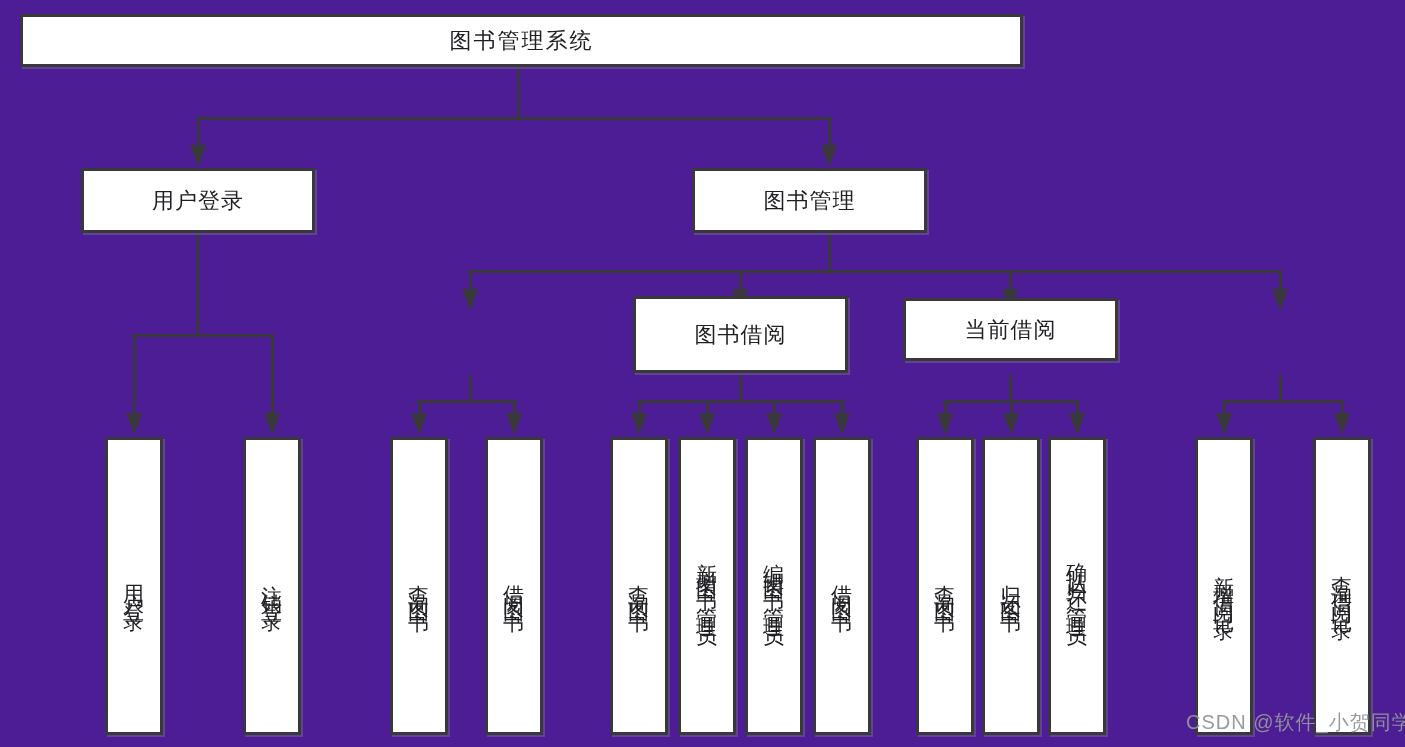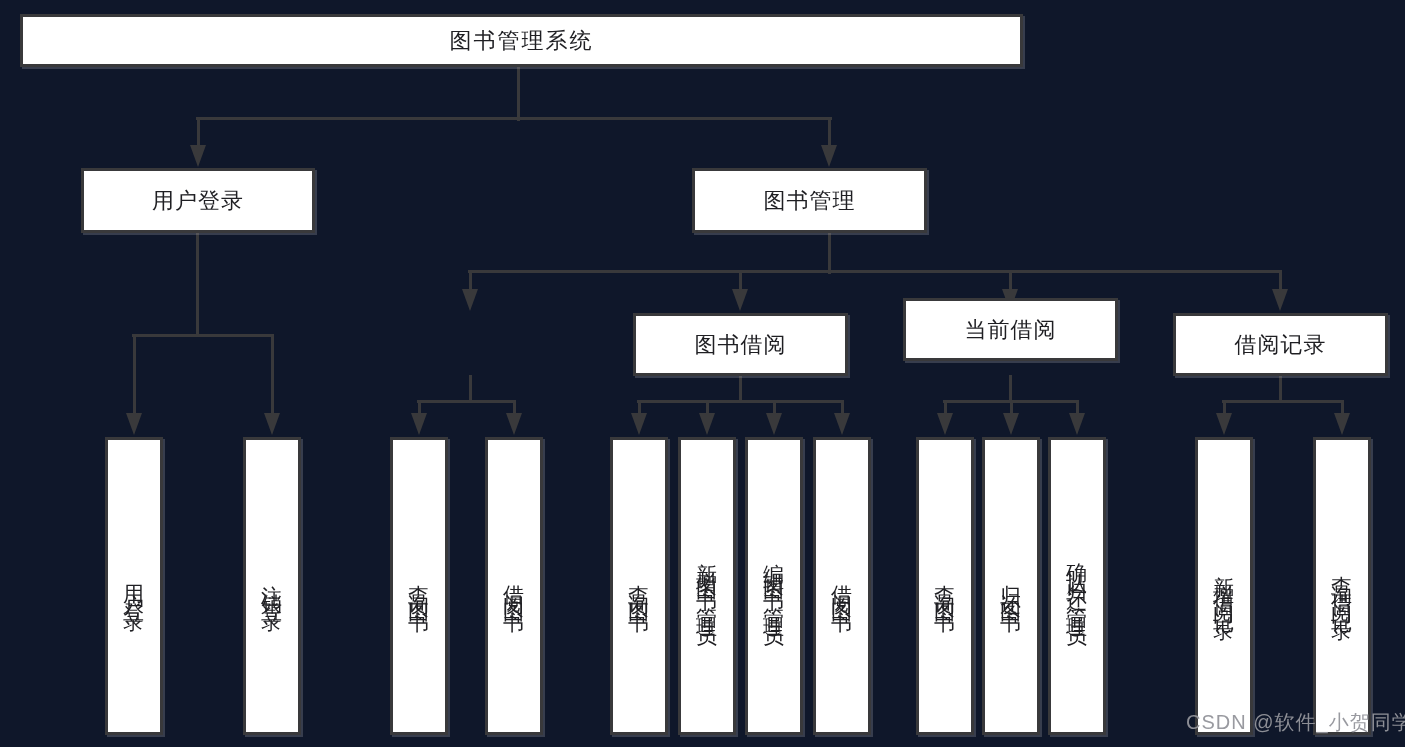--- a/index.html
+++ b/index.html
@@ -1,17 +1,17 @@
 <!DOCTYPE html>
 <html><head>
 <meta charset="utf-8">
 <style>
   html,body { margin:0; padding:0; background:#ffffff; }
   .canvas {
-    position:relative; width:1405px; height:747px; background:#0f172a;
+    position:relative; width:1405px; height:747px; background:#4c1d95;
     font-family:"Liberation Sans","DejaVu Sans",sans-serif; overflow:hidden;
   }
   .node {
     position:absolute; box-sizing:border-box; background:#ffffff;
     border:3px solid #39393b; color:#1f1f23;
     display:flex; align-items:center; justify-content:center;
     box-shadow:2px 2px 0 rgba(150,150,158,0.30);
   }
   .node-h { font-size:22px; letter-spacing:1px; white-space:nowrap; }
   .node-root { font-size:22px; letter-spacing:2px; }
@@ -136,29 +136,26 @@
     <span>图书管理系统</span>
   </div>
 
   <div class="node node-h" style="left:81px;top:168px;width:234px;height:65px">
     <span>用户登录</span>
   </div>
   <div class="node node-h" style="left:692px;top:168px;width:235px;height:65px">
     <span>图书管理</span>
   </div>
 
-  <div class="node node-h" style="left:633px;top:313px;width:215px;height:63px">
+  <div class="node node-h" style="left:633px;top:296px;width:215px;height:77px">
     <span>图书借阅</span>
   </div>
   <div class="node node-h" style="left:903px;top:298px;width:215px;height:63px">
     <span>当前借阅</span>
   </div>
-  <div class="node node-h" style="left:1173px;top:313px;width:215px;height:63px">
-    <span>借阅记录</span>
-  </div>
 
   <div class="node leaf" style="left:105px;top:437px;width:58px;height:298px">
     <span class="vtext">用户登录</span>
   </div>
   <div class="node leaf" style="left:243px;top:437px;width:58px;height:298px">
     <span class="vtext">注销登录</span>
   </div>
 
   <div class="node leaf" style="left:390px;top:437px;width:58px;height:298px">
     <span class="vtext">查询图书</span>

